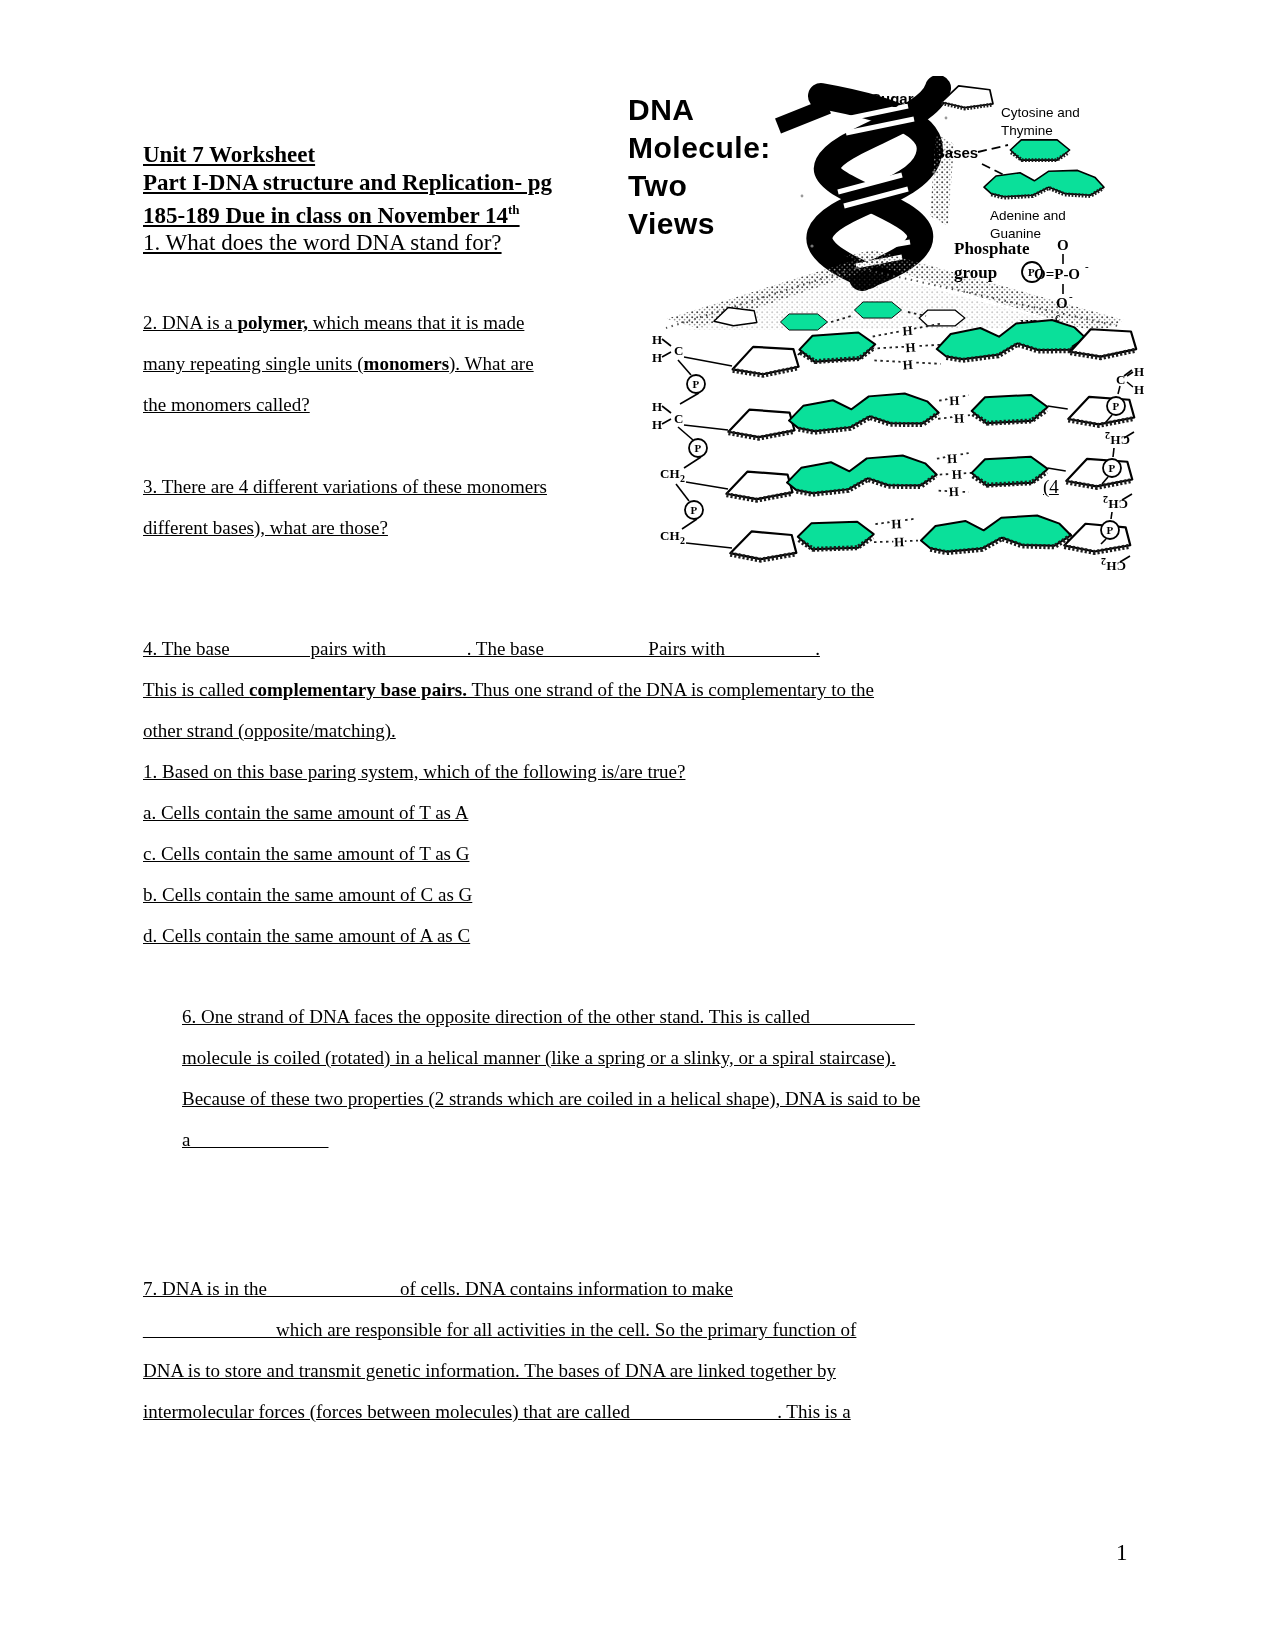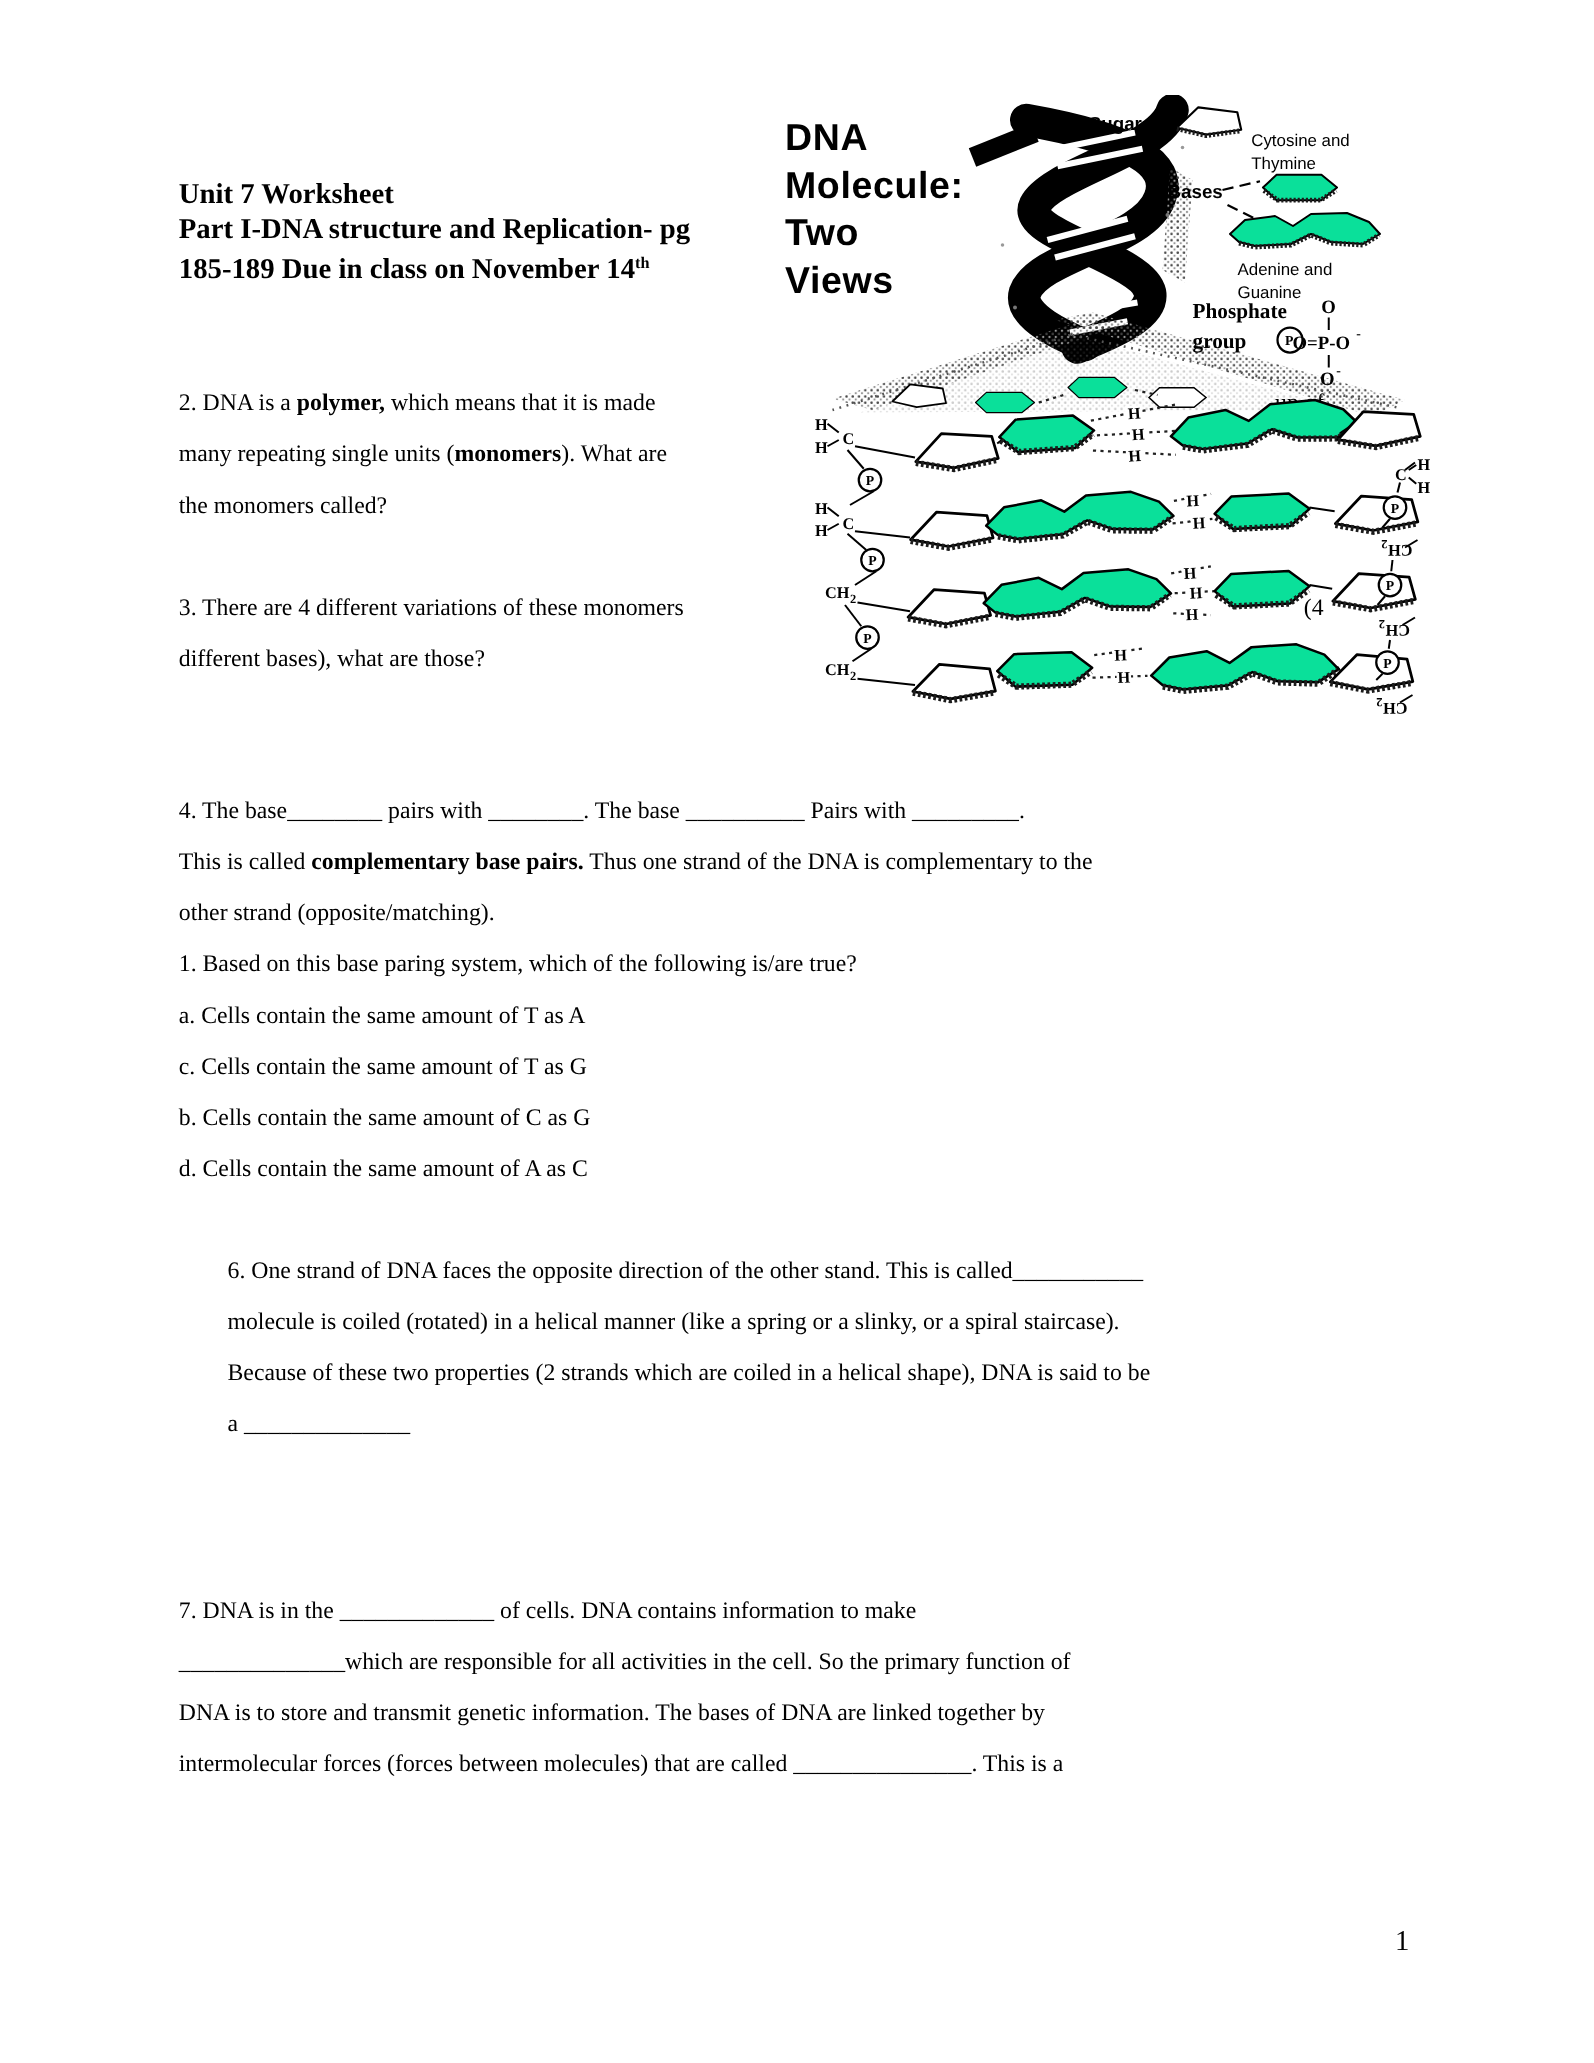--- a/index.html
+++ b/index.html
@@ -1,21 +1,21 @@
 <!DOCTYPE html>
 <html style="--green: #0ae09a;"><head>
 <meta charset="utf-8">
 <style>
   :root{ --green:#0ae09a; }
   html,body{margin:0;padding:0;background:#888;}
   .page{position:relative;width:1275px;height:1650px;background:#fff;color:#000;
         font-family:"Liberation Serif",serif;overflow:hidden;margin:0 auto;}
   .abs{position:absolute;}
   .body-text{font-size:19px;line-height:41px;}
-  .line{white-space:nowrap;}
+  .line{white-space:nowrap;text-decoration:underline;}
   .hdr{font-size:23px;line-height:27.5px;font-weight:bold;}
   .hdr .normal{font-weight:normal;}
   sup{font-size:13px;}
   b{font-weight:bold;}
   .pageno{font-size:23px;}
   
   .figtitle{font:bold 30px "Liberation Sans",sans-serif;letter-spacing:.5px;}
   .lgd{font:bold 15px "Liberation Sans",sans-serif;}
   .lgs{font:13.5px "Liberation Sans",sans-serif;}
   .phos{font:bold 17px "Liberation Serif",serif;}
@@ -39,20 +39,21 @@
 </style>
 </head>
 <body>
 
 <div class="page">
 
   <div class="abs hdr" style="left:143px;top:141px;">
     <div class="line">Unit 7 Worksheet</div>
     <div class="line">Part I-DNA structure and Replication- pg</div>
     <div class="line"><span>185-189 Due in class on November 14</span><sup>th</sup></div>
+    <div class="line normal">1. What does the word DNA stand for?</div>
   </div>
 
   <div class="abs body-text" style="left:143px;top:302px;">
     <div class="line"><span>2. DNA is a </span><b>polymer,</b><span> which means that it is made</span></div>
     <div class="line"><span>many repeating single units (</span><b>monomers</b><span>). What are</span></div>
     <div class="line">the monomers called?</div>
   </div>
   <div class="abs body-text line" style="left:1020px;top:302px;">up of</div>
 
   <div class="abs body-text" style="left:143px;top:466px;">

